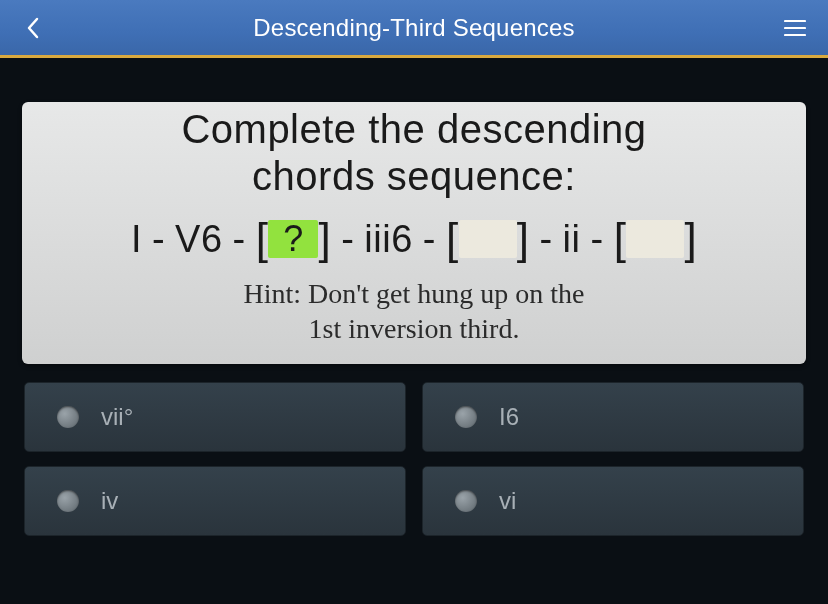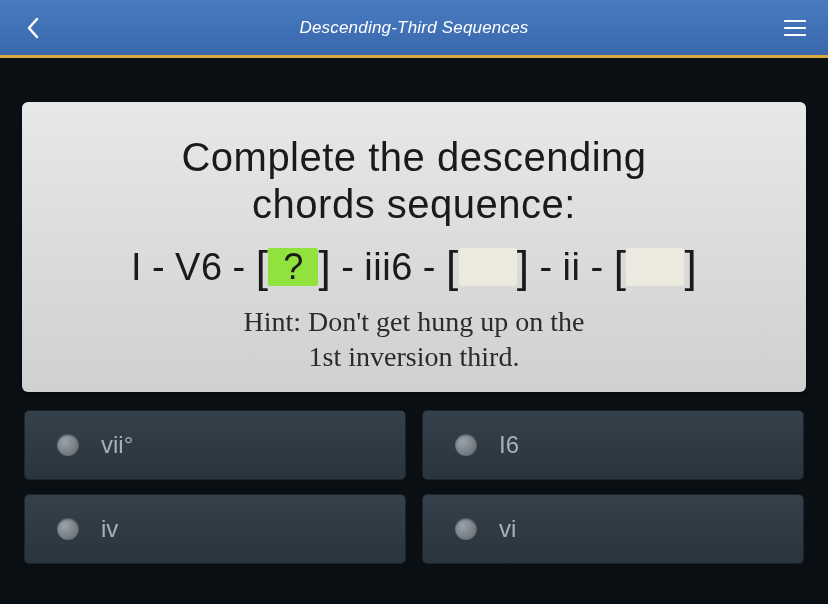--- a/index.html
+++ b/index.html
@@ -32,36 +32,35 @@
     top: 0;
     bottom: 0;
     width: 46px;
     display: flex;
     align-items: center;
     justify-content: center;
     cursor: pointer;
   }
   .header-title {
     color: #ffffff;
-    font-size: 17px;
+    font-size: 24px;
     font-weight: 500;
     letter-spacing: 0.2px;
-    font-style: italic;
   }
 
   .content {
     position: relative;
     padding: 44px 22px 0 22px;
   }
 
   .card {
     background: #dedfdf;
     background: linear-gradient(180deg, #e7e8e8 0%, #cfd0d0 100%);
     border-radius: 6px;
-    padding: 32px 24px 18px 24px;
+    padding: 4px 24px 18px 24px;
     text-align: center;
     color: #1a1a1a;
     box-shadow: 0 2px 4px rgba(0,0,0,0.4);
   }
   .prompt {
     font-size: 40px;
     line-height: 1.18;
     letter-spacing: 0.5px;
     font-weight: 400;
   }

